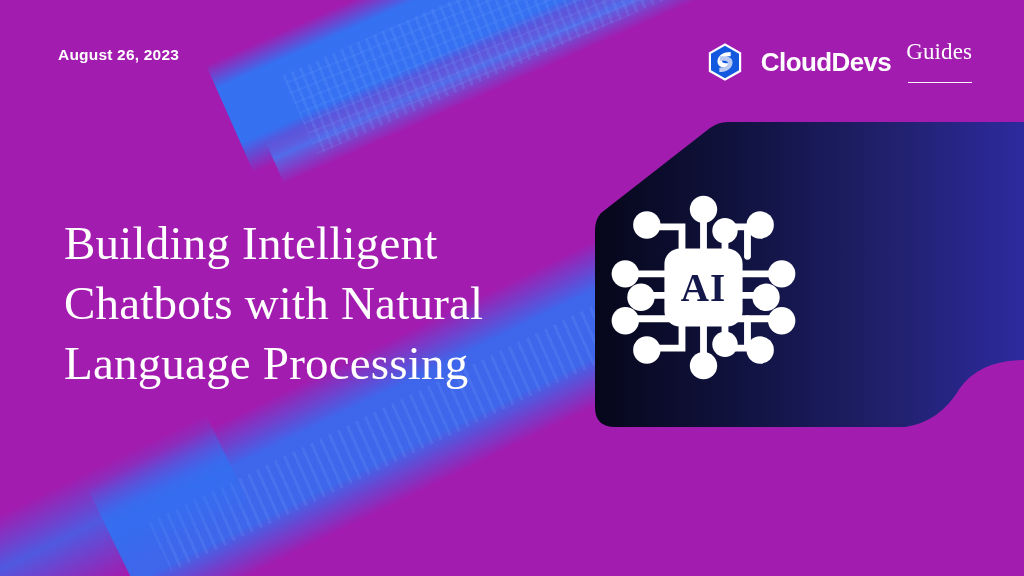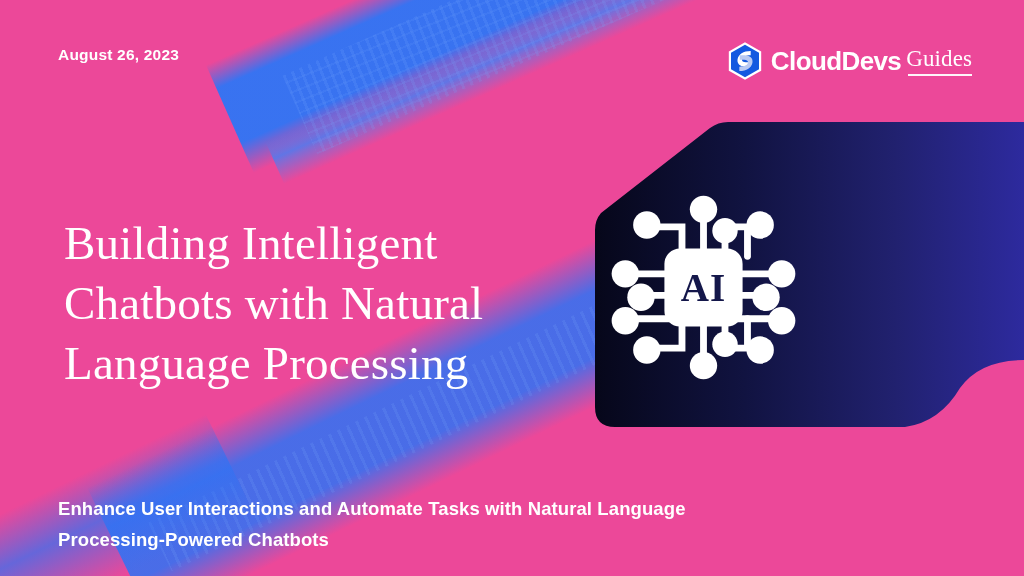--- a/index.html
+++ b/index.html
@@ -5,21 +5,21 @@
   html, body {
     margin: 0;
     padding: 0;
     background: #0a0a0a;
   }
   #slide {
     position: relative;
     width: 1024px;
     height: 576px;
     overflow: hidden;
-    background: #ec4899;
+    background: #a21caf;
     font-family: "Liberation Sans", sans-serif;
   }
 
   
   .brush-layer {
     position: absolute;
     inset: 0;
     overflow: hidden;
     pointer-events: none;
   }
@@ -96,34 +96,34 @@
     font-weight: bold;
     color: #ffffff;
     letter-spacing: 0.2px;
   }
   .logo {
     position: absolute;
     right: 52px;
     top: 40px;
     display: flex;
     align-items: center;
-    gap: 5px;
+    gap: 15px;
   }
   .logo-mark { width: 42px; height: 42px; display: block; }
   .logo-word {
     font-size: 26px;
     font-weight: bold;
     color: #ffffff;
     letter-spacing: -0.6px;
     line-height: 1;
   }
   .logo-sub-wrap {
     position: relative;
     display: inline-block;
-    padding-bottom: 6px;
+    padding-bottom: 20px;
   }
   .logo-sub {
     font-family: "Liberation Serif", serif;
     font-size: 23px;
     color: #ffffff;
     line-height: 1;
     letter-spacing: 0.1px;
   }
   .logo-underline {
     position: absolute;
@@ -214,21 +214,20 @@
     </svg>
     <span class="logo-word">CloudDevs</span>
     <span class="logo-sub-wrap">
       <span class="logo-sub">Guides</span>
       <span class="logo-underline"></span>
     </span>
   </div>
 
   <h1 class="title">Building Intelligent Chatbots with Natural Language Processing</h1>
 
-  <p class="subtitle">Enhance User Interactions and Automate Tasks with Natural Language Processing-Powered Chatbots</p>
 
   <div class="card-wrap">
     <svg class="card-svg" viewBox="0 0 464 350">
       <defs>
         <linearGradient id="cardGrad" x1="0" y1="0" x2="1" y2="0">
           <stop offset="0%" stop-color="#06071A"></stop>
           <stop offset="35%" stop-color="#111341"></stop>
           <stop offset="70%" stop-color="#21216F"></stop>
           <stop offset="100%" stop-color="#2D2A9E"></stop>
         </linearGradient>

